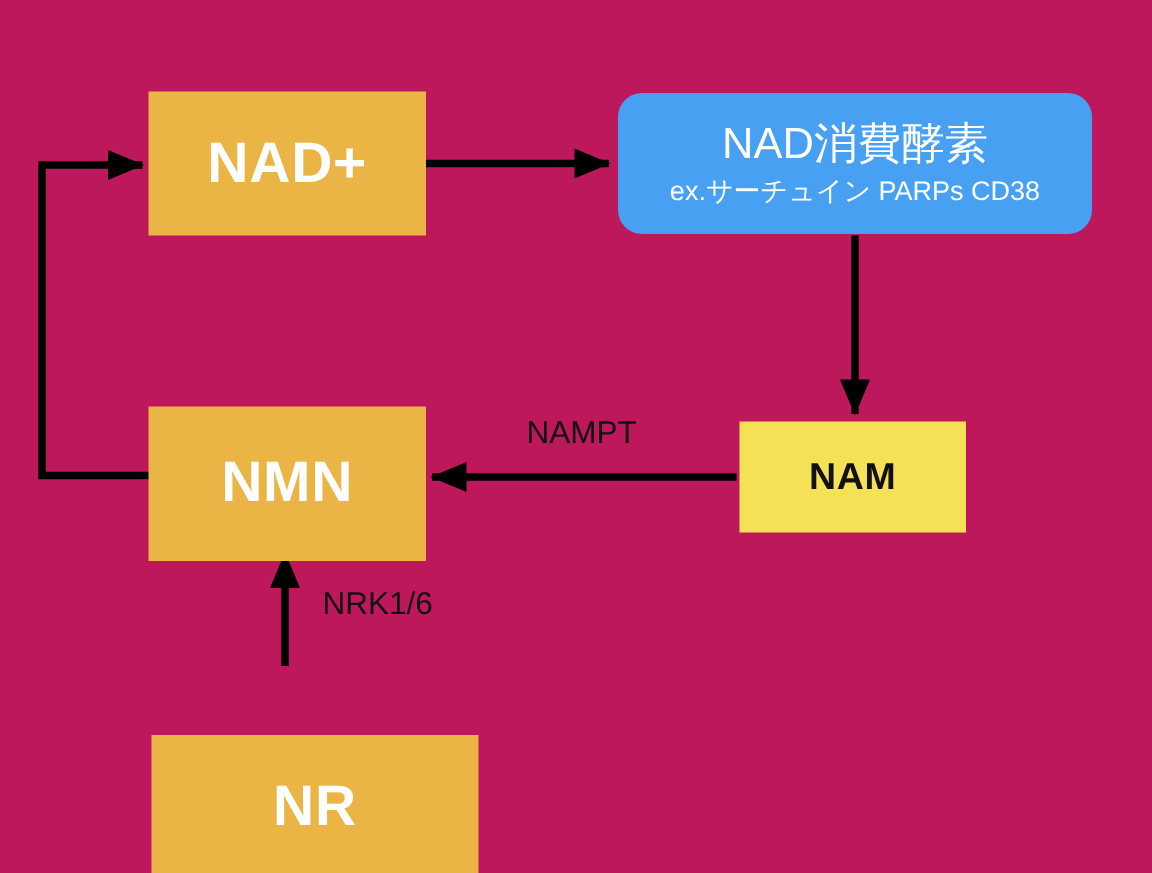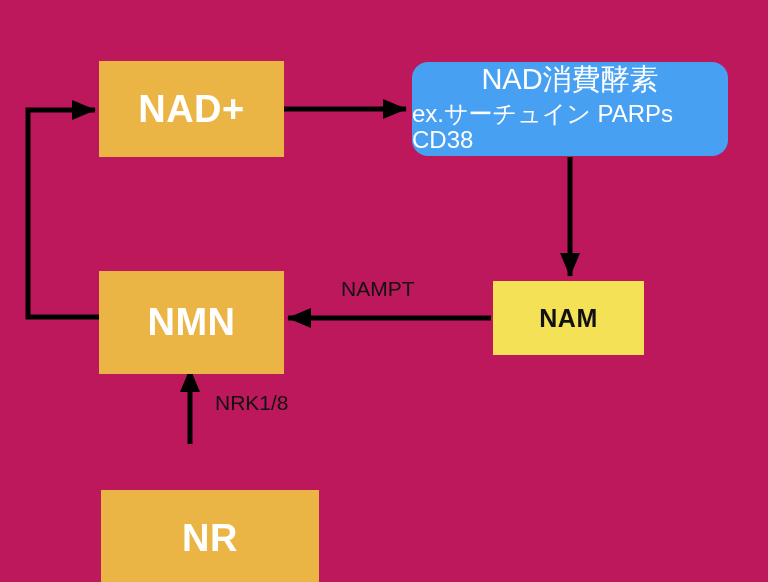--- a/index.html
+++ b/index.html
@@ -55,32 +55,32 @@
     color: #ffffff;
     border-radius: 16px;
     flex-direction: column;
     gap: 5px;
   }
   .node-consumer .title {
     font-size: 29px;
     line-height: 1.1;
   }
   .node-consumer .subtitle {
-    font-size: 24px;
+    font-size: 18px;
     line-height: 1.1;
   }
   .edge-label {
     position: absolute;
     color: #111111;
     font-size: 21px;
     z-index: 2;
     white-space: nowrap;
   }
   .label-nampt13 { left: 44px;  top: 200px; }
-  .label-nampt   { left: 341px; top: 277px; }
+  .label-nampt   { left: 351px; top: 277px; }
   .label-nrk12   { left: 215px; top: 391px; }
 </style>
 </head>
 <body>
 
 <div class="canvas">
 
   <svg class="arrow-layer" width="768" height="582" viewBox="0 0 768 582" xmlns="http://www.w3.org/2000/svg">
     <defs>
       <marker id="ah" markerUnits="userSpaceOnUse" markerWidth="26" markerHeight="22" refX="24" refY="11" orient="auto">
@@ -111,15 +111,15 @@
     <span>NAM</span>
   </div>
 
   <div class="node node-orange node-nr">
     <span>NR</span>
   </div>
 
 
   <div class="edge-label label-nampt">NAMPT</div>
 
-  <div class="edge-label label-nrk12">NRK1/8</div>
+  <div class="edge-label label-nrk12">NRK1/6</div>
 
 </div>
 
 </body></html>

